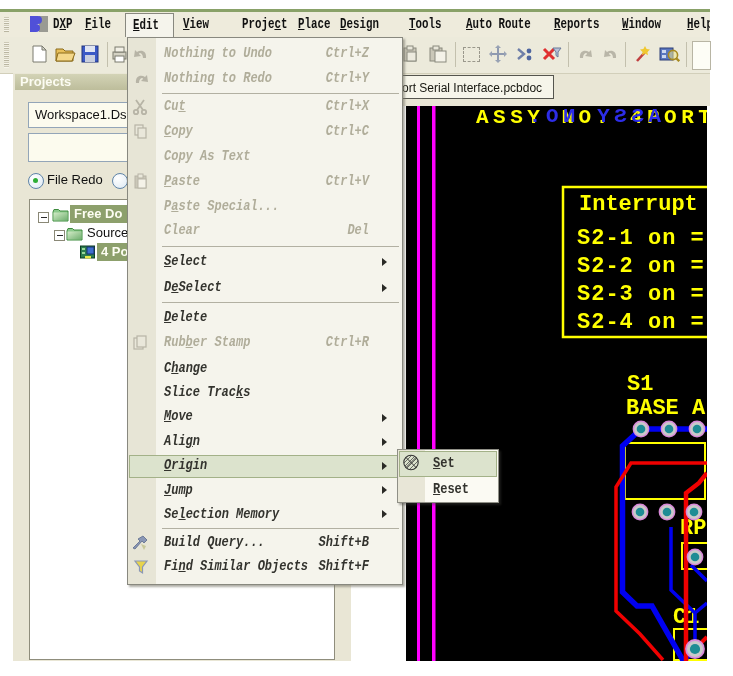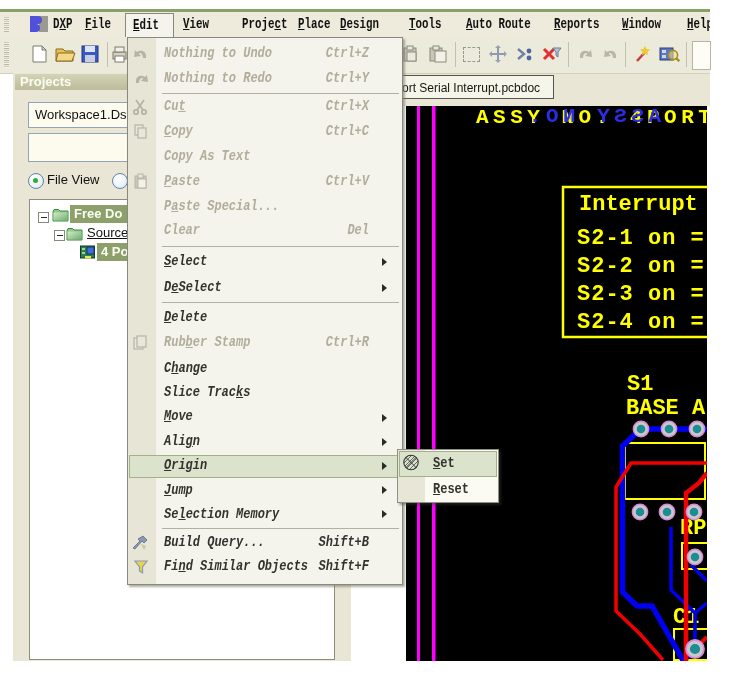--- a/index.html
+++ b/index.html
@@ -126,32 +126,32 @@
       <rect x="3" y="10" width="4" height="3" fill="#cdd8f0"></rect>
       <circle cx="14" cy="10" r="4.6" fill="rgba(240,230,140,0.55)" stroke="#a88a20" stroke-width="1.6"></circle>
       <path d="M17 13 l3.2 3.2" stroke="#a88a20" stroke-width="2.4"></path>
     </svg></div>
 <div class="tsep" style="left:686px;"></div>
 <div style="position:absolute;left:692px;top:41px;width:17px;height:27px;background:#fdfdf6;border:1px solid #b8b5a4;"></div>
 
 <div style="position:absolute;left:399px;top:74px;width:311px;height:32px;background:#e9e6d5;"></div>
 
 <div style="position:absolute;left:390px;top:75px;width:164px;height:24px;background:#f6f5ea;border:1px solid #55554e;
-     font-size:12px;color:#16160f;line-height:24px;white-space:nowrap;overflow:hidden;box-sizing:border-box;z-index:3;"><span style="margin-left:11px;">ort Serial Interrupt.pcbdoc</span></div>
+     font-size:12px;color:#16160f;line-height:24px;white-space:nowrap;overflow:hidden;box-sizing:border-box;z-index:3;"><span style="margin-left:11px;">ort Serial Interface.pcbdoc</span></div>
 
 <div style="position:absolute;left:13px;top:73px;width:338px;height:588px;background:#e9e6d5;">
   <div style="position:absolute;left:2px;top:1px;right:0;height:16px;background:linear-gradient(180deg,#d3d3b6,#bdbd9b);
        color:#fcfcf2;font-weight:bold;font-size:13px;line-height:16px;padding-left:5px;">Projects</div>
   <div style="position:absolute;left:15px;top:29px;width:323px;height:24px;background:#fcfbee;border:1px solid #93a5b8;
        font-size:13px;line-height:24px;padding-left:6px;color:#111;">Workspace1.Ds</div>
   <div style="position:absolute;left:15px;top:60px;width:323px;height:27px;background:#fcfbee;border:1px solid #93a5b8;"></div>
   <div style="position:absolute;left:15px;top:100px;width:14px;height:14px;border-radius:50%;
        border:1px solid #5f84a8;background:radial-gradient(circle at 35% 30%,#fff,#dce8f2);"></div>
   <div style="position:absolute;left:19.5px;top:104.5px;width:5px;height:5px;border-radius:50%;background:#2fae36;"></div>
-  <div style="position:absolute;left:34px;top:99px;font-size:13px;color:#111;">File View</div>
+  <div style="position:absolute;left:34px;top:99px;font-size:13px;color:#111;">File Redo</div>
   <div style="position:absolute;left:99px;top:100px;width:14px;height:14px;border-radius:50%;
        border:1px solid #5f84a8;background:radial-gradient(circle at 35% 30%,#fff,#dce8f2);"></div>
 
   <div style="position:absolute;left:16px;top:126px;width:304px;height:459px;background:#fff;border:1px solid #8f8d7c;">
     
 <svg width="0" height="0">
         <defs>
           <linearGradient id="fg" x1="0" y1="0" x2="1" y2="1">
 <stop offset="0" stop-color="#d4ecc8"></stop>
             <stop offset="1" stop-color="#6fae6f"></stop>
@@ -162,21 +162,21 @@
 <div style="position:absolute;left:22px;top:8px;width:17px;height:13px;"><svg width="17" height="13" viewBox="0 0 17 13">
           <path d="M1 3 L1 12 L16 12 L16 2 L8 2 L6.5 0.5 L2 0.5 Z" fill="#8cc98c" stroke="#3d8b3d"></path>
           <path d="M1.5 3.5 h14 v8 h-14 z" fill="url(#fg)"></path>
         </svg></div>
 <div class="thl" style="left:40px;top:5px;width:87px;">Free Do</div>
 <div class="pm" style="left:24px;top:30px;"></div>
 <div style="position:absolute;left:36px;top:27px;width:17px;height:13px;"><svg width="17" height="13" viewBox="0 0 17 13">
           <path d="M1 3 L1 12 L16 12 L16 2 L8 2 L6.5 0.5 L2 0.5 Z" fill="#8cc98c" stroke="#3d8b3d"></path>
           <path d="M1.5 3.5 h14 v8 h-14 z" fill="url(#fg)"></path>
         </svg></div>
-<div class="tlbl" style="left:57px;top:25px;text-decoration:underline;">Source</div>
+<div class="tlbl" style="left:57px;top:25px;">Source</div>
 <div style="position:absolute;left:50px;top:45px;width:17px;height:14px;">
   <svg width="17" height="14" viewBox="0 0 17 14">
           <rect x="0.5" y="1" width="14" height="12" fill="#2d7d4f" stroke="#0c3d22"></rect>
   <rect x="2" y="3" width="3" height="2" fill="#9ad89a"></rect>
           <rect x="2" y="7" width="3" height="2" fill="#9ad89a"></rect>
   <rect x="7" y="2" width="7" height="7" fill="#3f6fd0" stroke="#16326e"></rect>
           <rect x="5" y="11" width="6" height="2.5" fill="#e8e84a"></rect>
         </svg></div>
 <div class="thl" style="left:67px;top:43px;width:60px;">4 Po</div>
 

